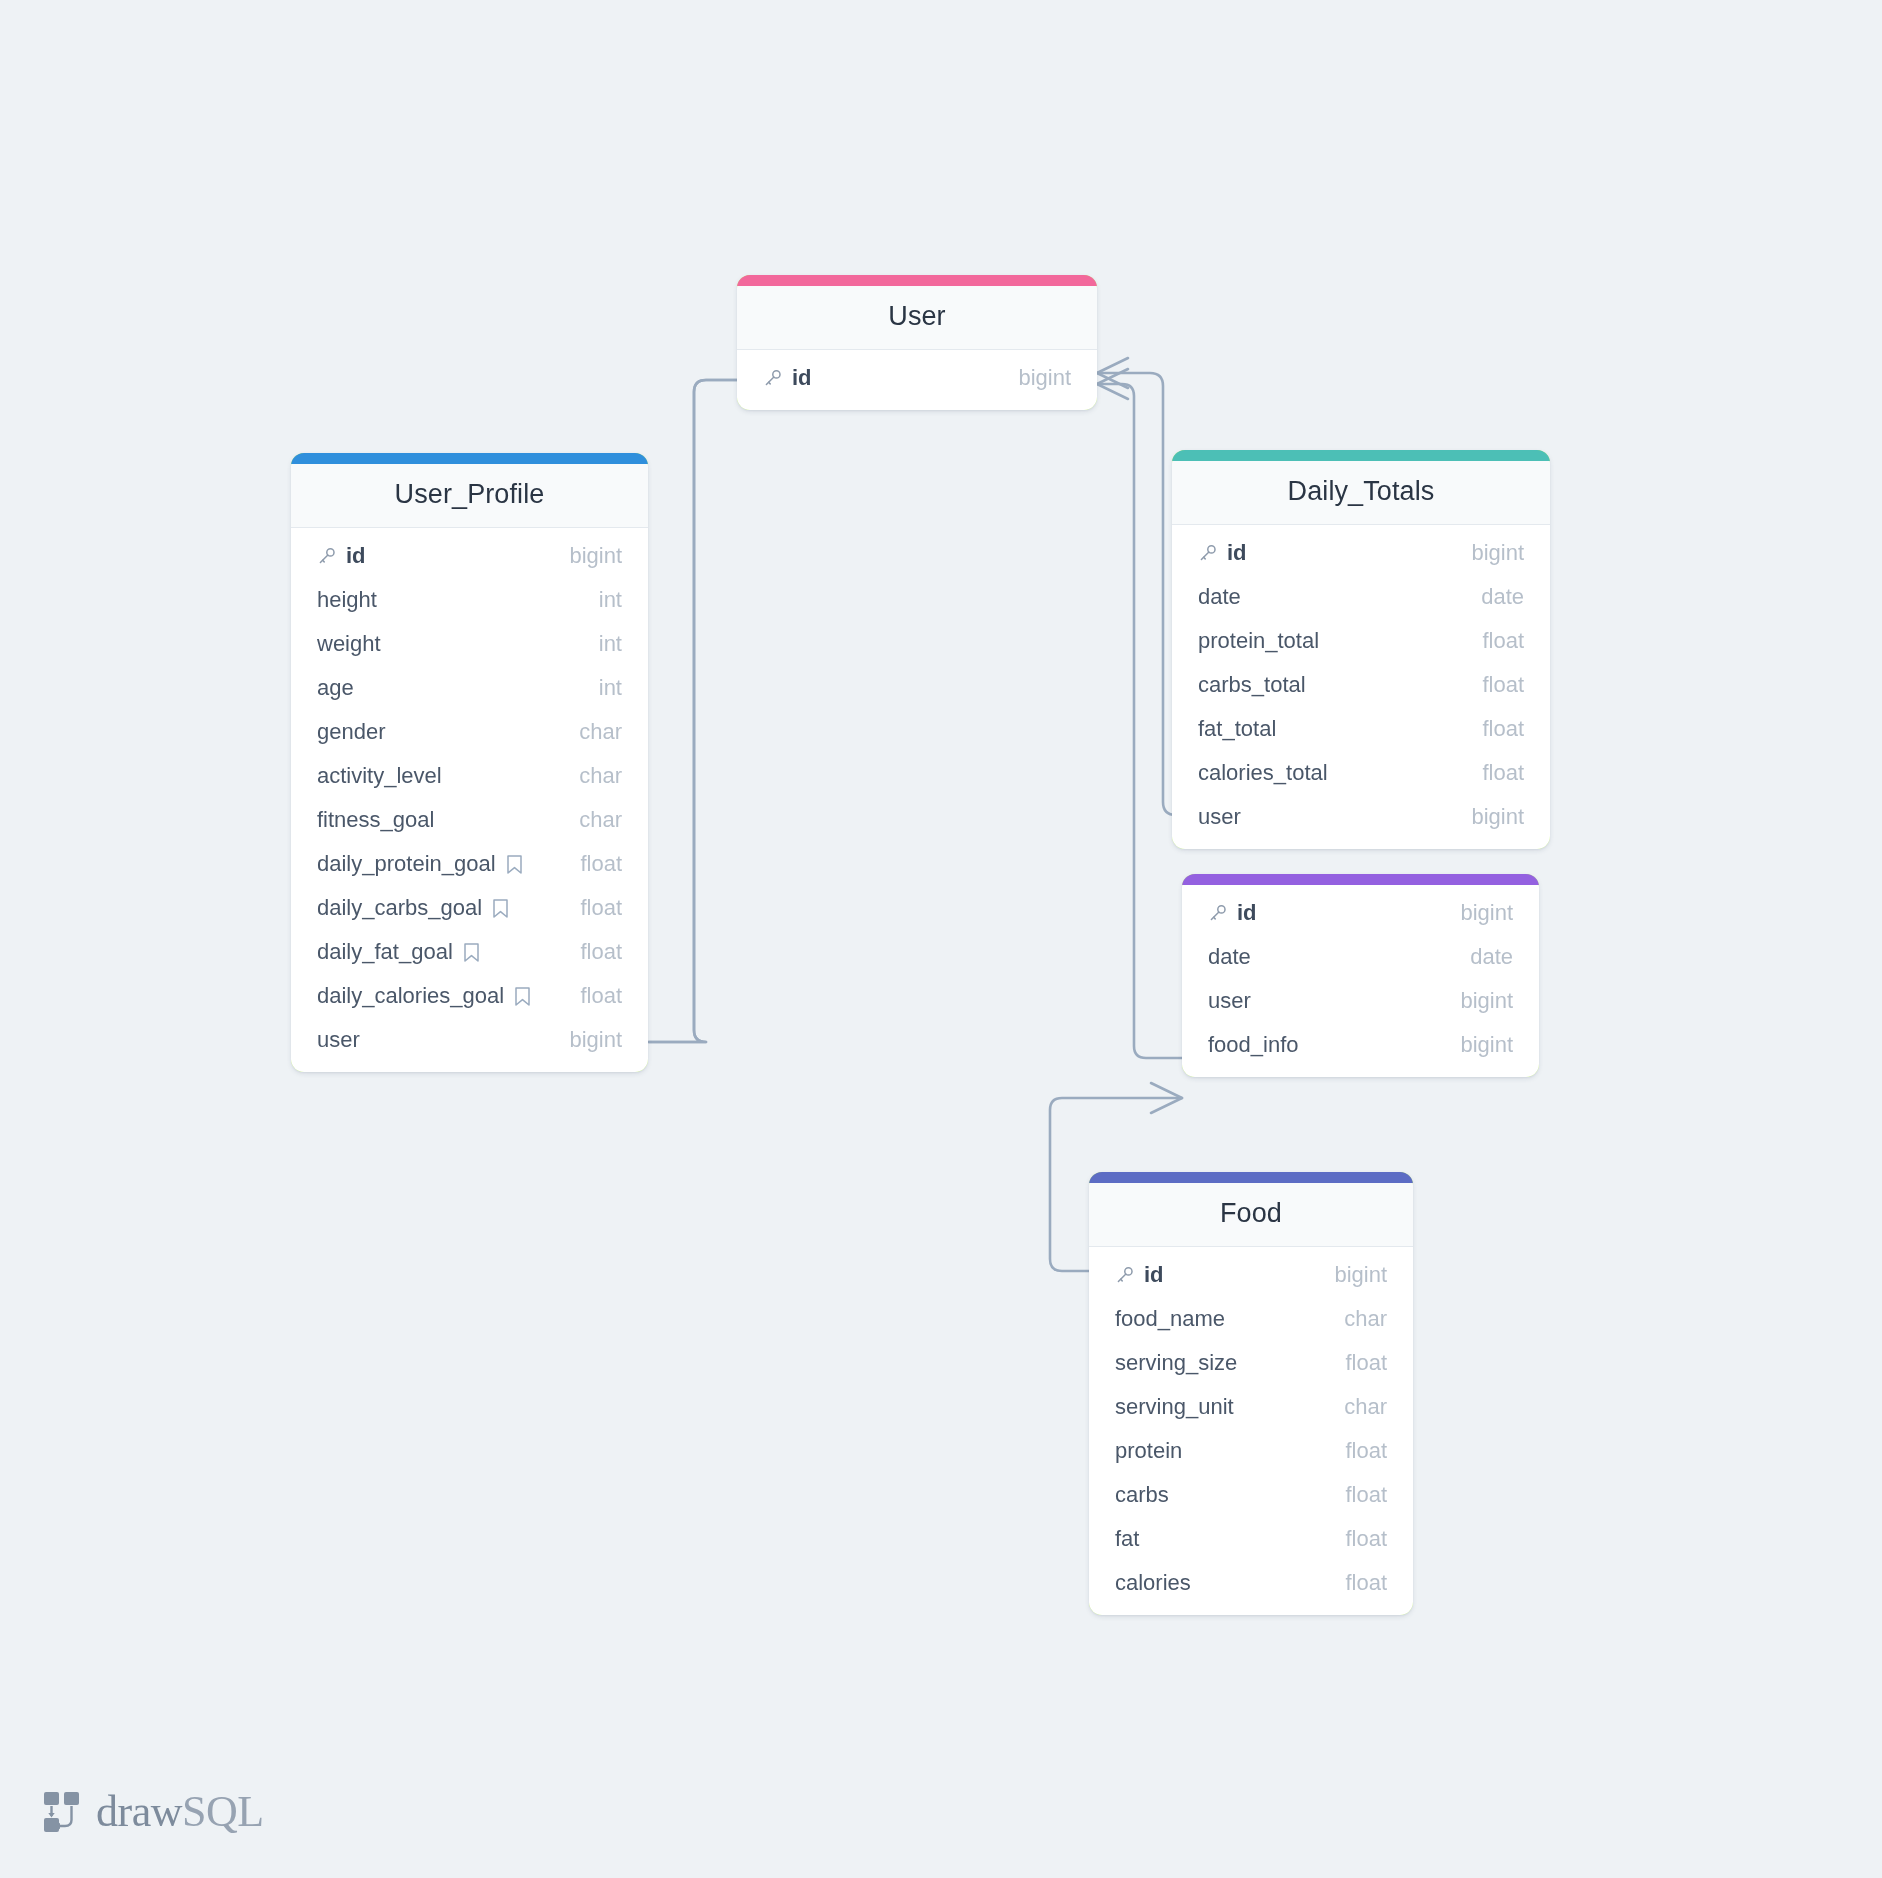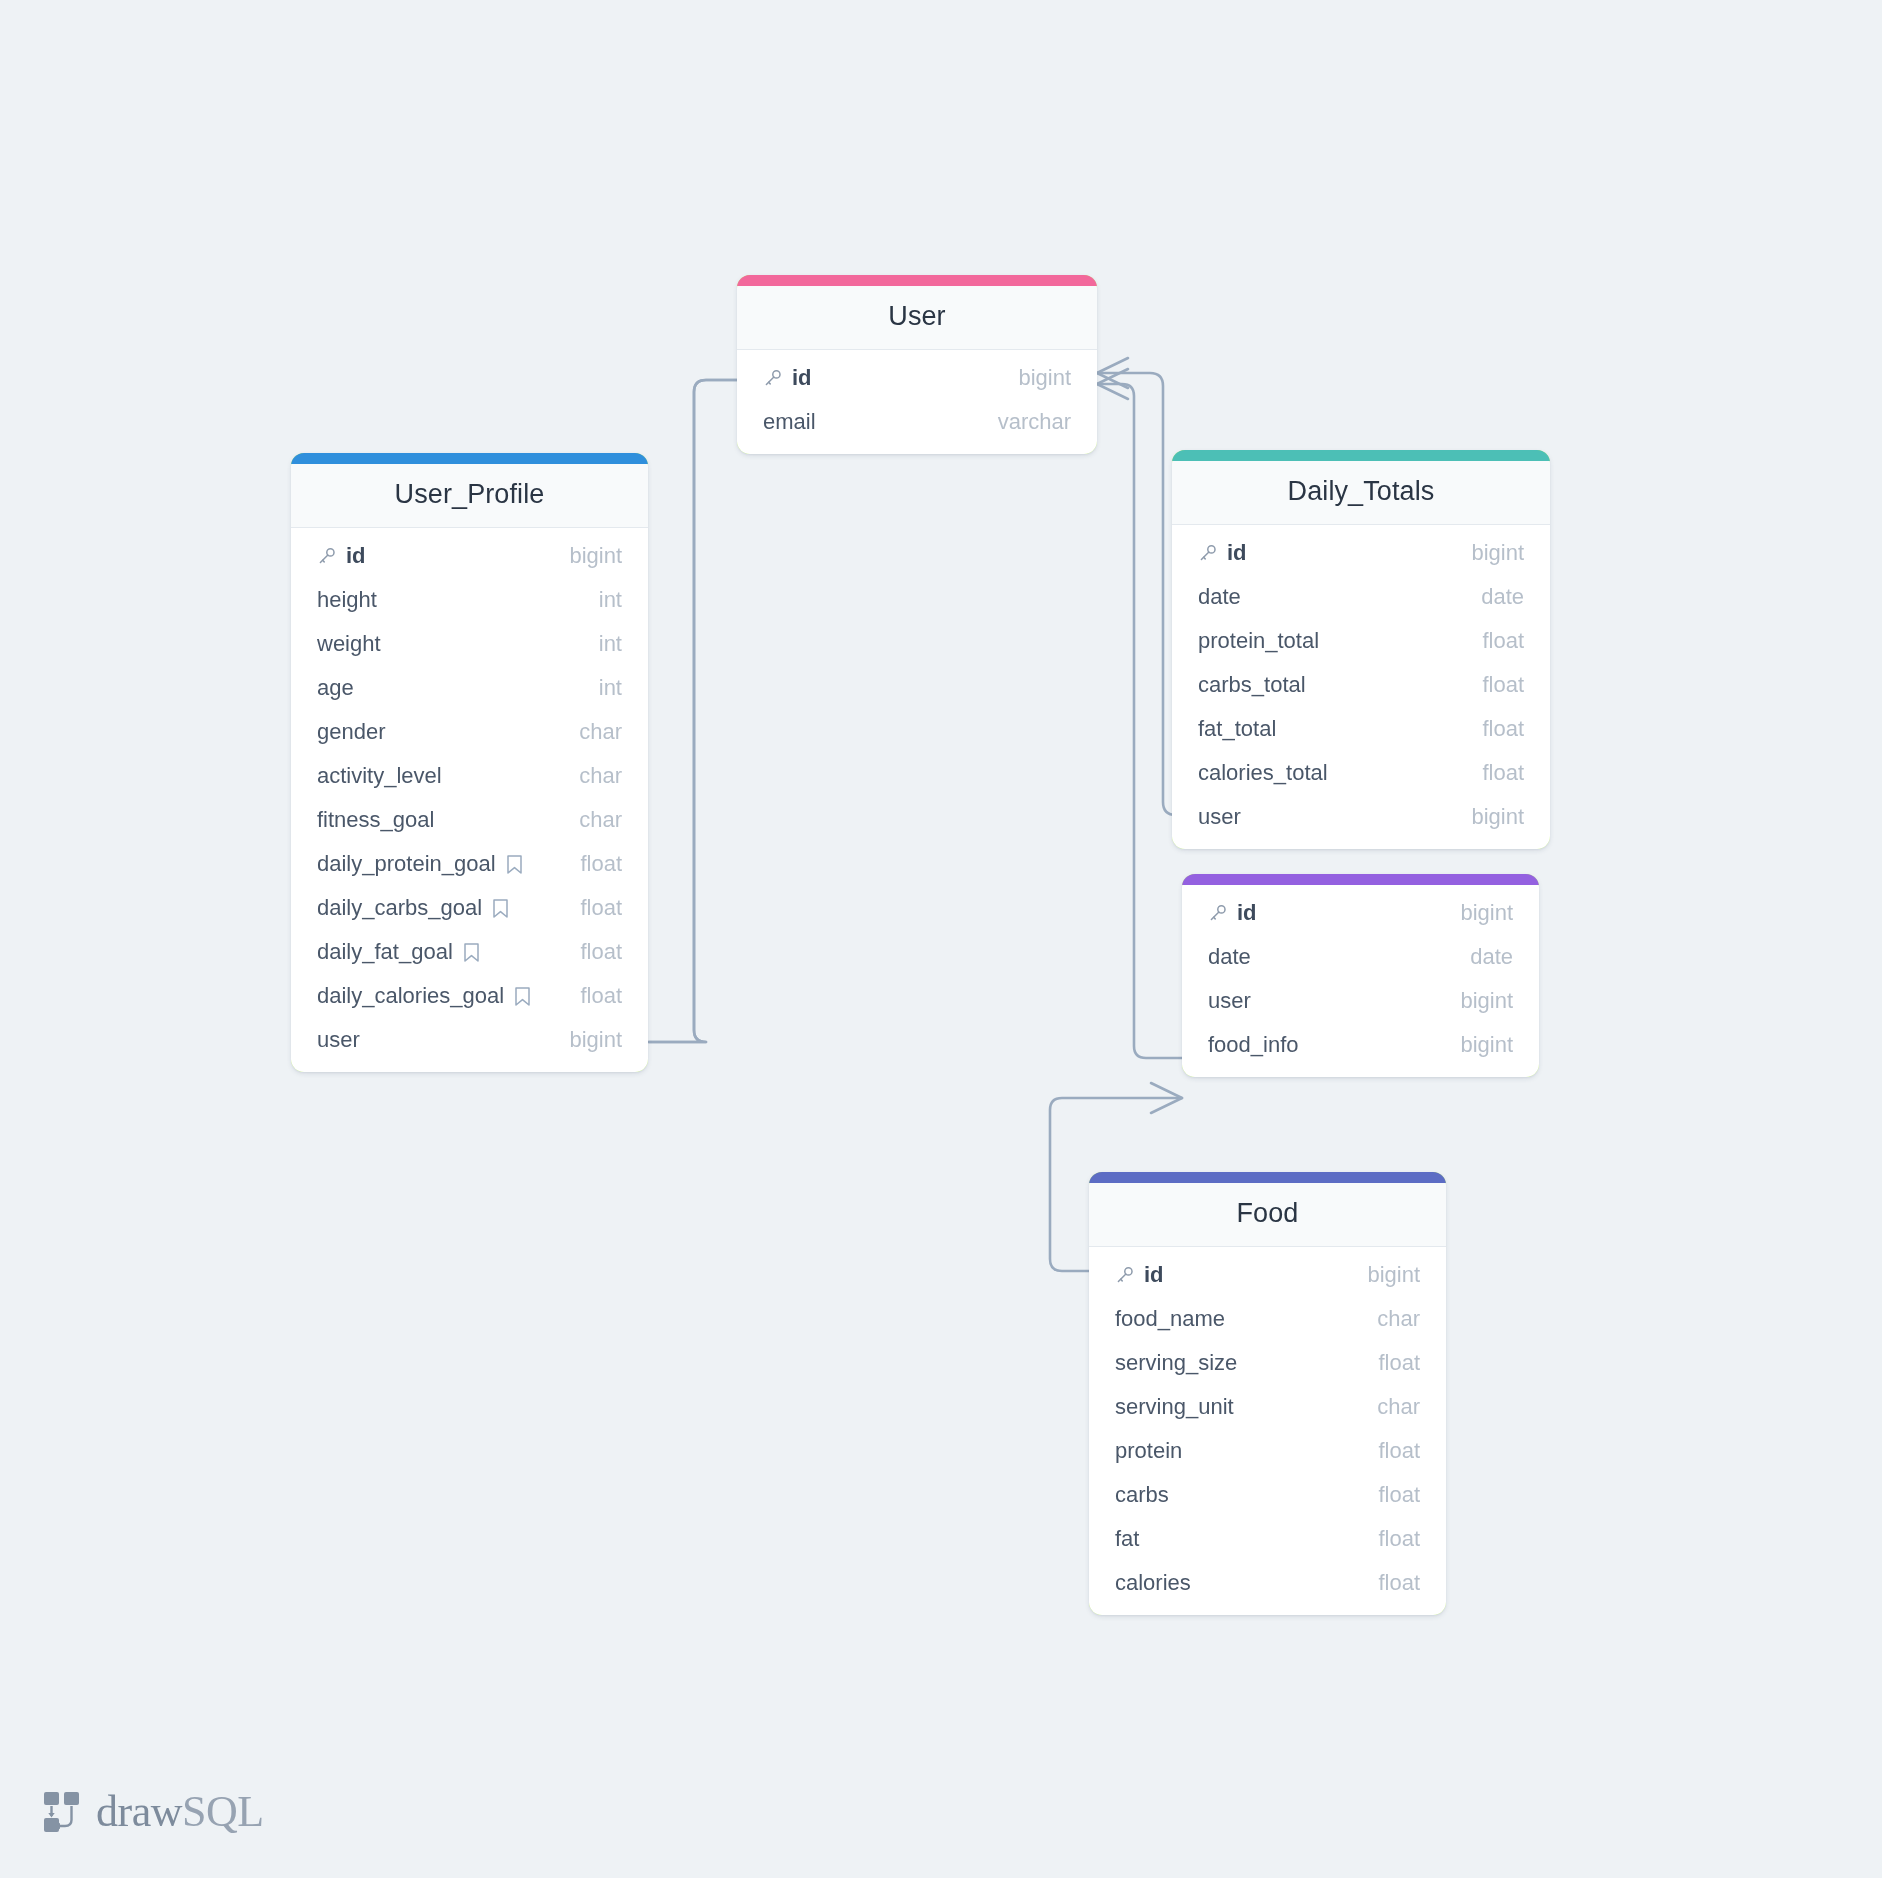--- a/index.html
+++ b/index.html
@@ -61,21 +61,21 @@
   .col-row.pk .col-name { font-weight: bold; color: #3d4a5c; }
   .col-type { color: #b6bfca; margin-left: 18px; flex: 0 0 auto; }
   .key-icon { margin-right: 9px; display: inline-flex; align-items: center; flex: 0 0 auto; }
   .bm-icon { margin-left: 9px; display: inline-flex; align-items: center; flex: 0 0 auto; }
 
   
   #tbl-user        { left: 737px;  top: 275px;  width: 360px; }
   #tbl-user_profile{ left: 291px;  top: 453px;  width: 357px; }
   #tbl-daily_totals{ left: 1172px; top: 450px;  width: 378px; }
   #tbl-meal_records{ left: 1182px; top: 874px;  width: 357px; }
-  #tbl-food        { left: 1089px; top: 1172px; width: 357px; }
+  #tbl-food        { left: 1089px; top: 1172px; width: 324px; }
 
   #logo {
     position: absolute;
     left: 42px; top: 1790px;
     display: flex; align-items: center;
     z-index: 6;
   }
   .logo-mark { margin-right: 14px; display: flex; align-items: center; }
   .logo-text {
     font-family: "Liberation Serif", serif;
@@ -121,26 +121,20 @@
                 <g fill="none" stroke="#8e9bac" stroke-width="1.5" stroke-linecap="round" stroke-linejoin="round">
                   <circle cx="13.4" cy="6.4" r="3.6"></circle>
                   <path d="M 10.9 9.0 L 3.4 16.5"></path>
                   <path d="M 5.6 14.3 L 7.2 15.9"></path>
                 </g>
               </svg>
             </span>
             <span class="col-name">id</span>
           </div>
           <span class="col-type">bigint</span>
-        </div>
-        <div class="col-row">
-          <div class="col-left">
-            <span class="col-name">email</span>
-          </div>
-          <span class="col-type">varchar</span>
         </div>
       </div>
   </div>
 
   <div class="table-card" id="tbl-user_profile">
     <div class="accent-bar" style="background: rgb(47, 143, 220);"></div>
     <div class="table-title">User_Profile</div>
     <div class="cols">
         <div class="col-row pk">
           <div class="col-left">

